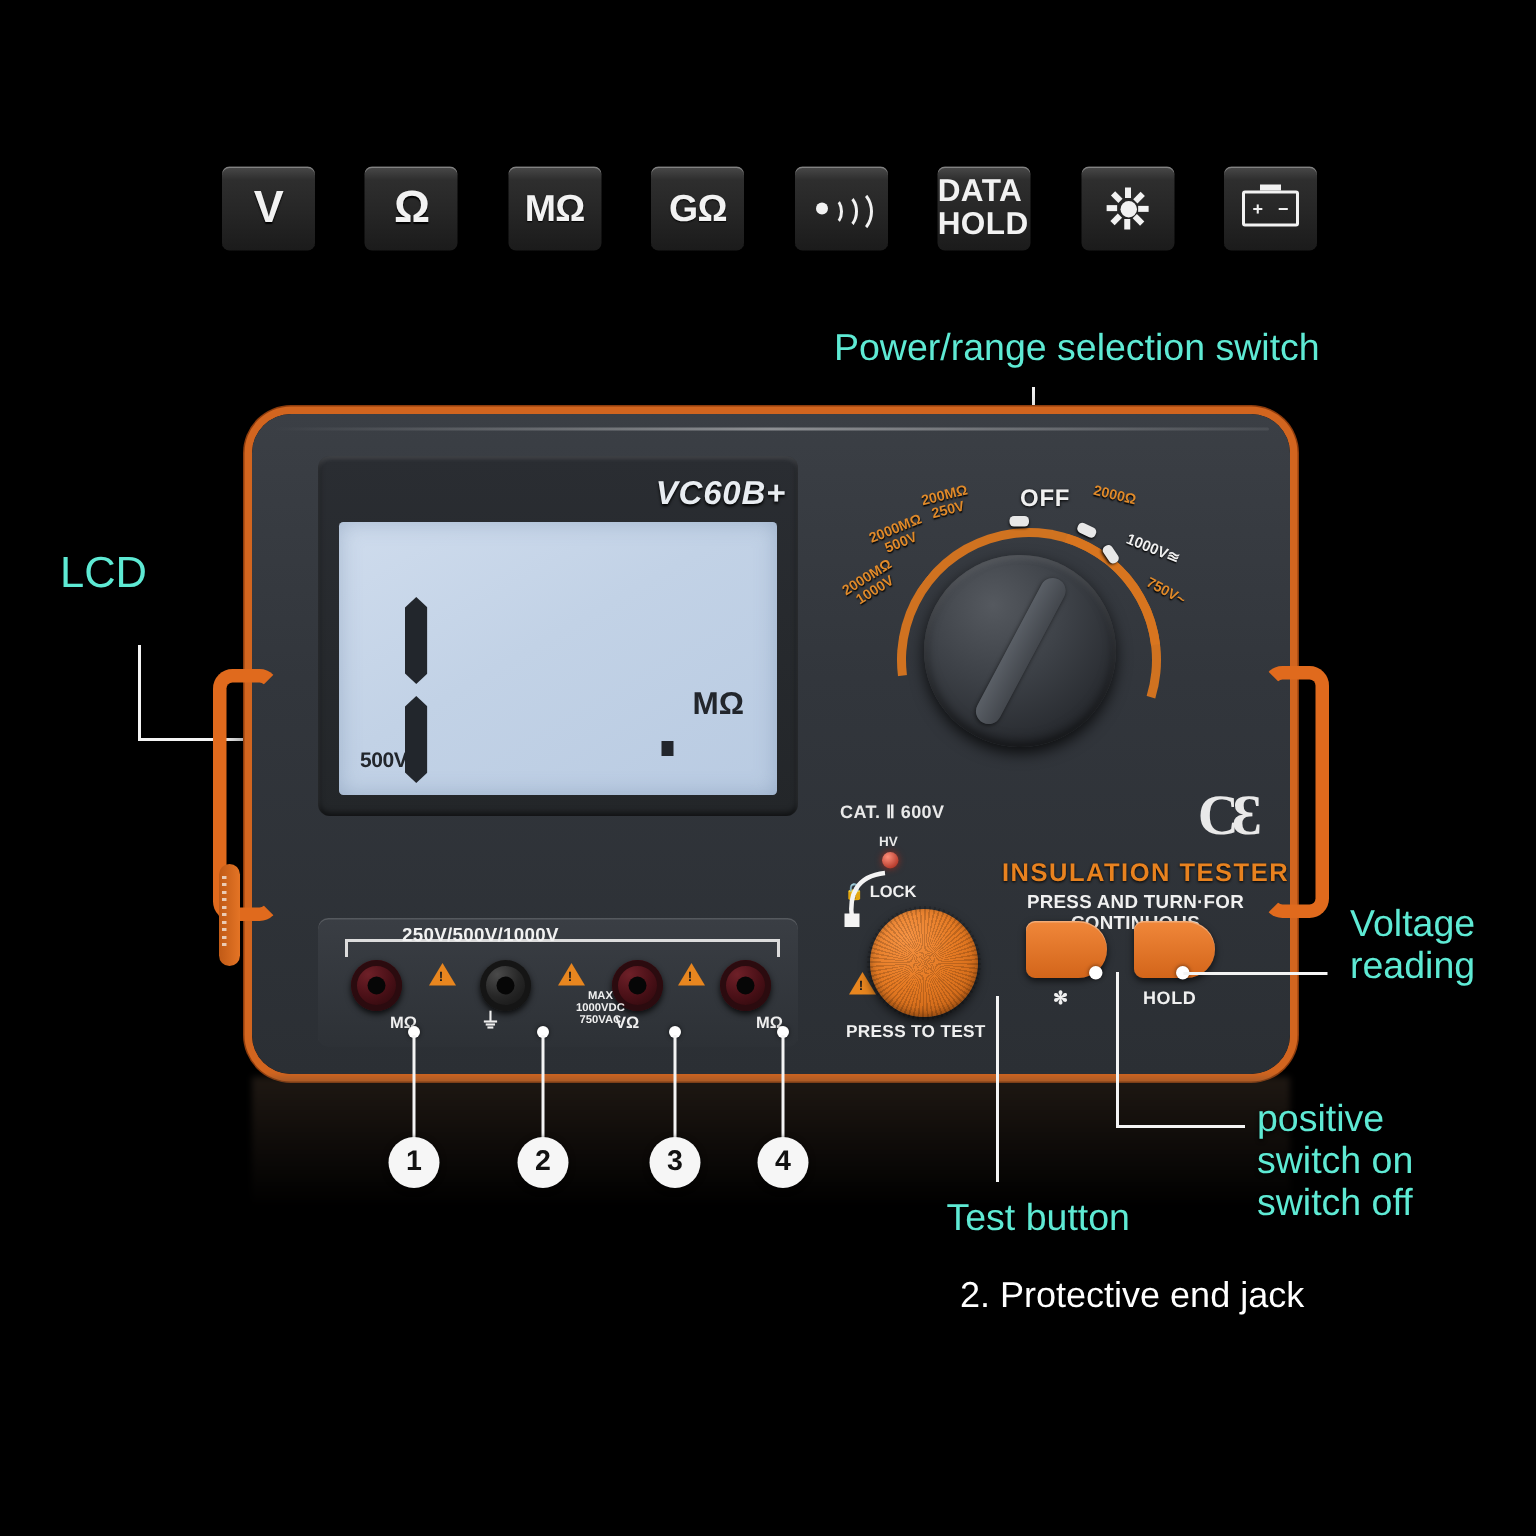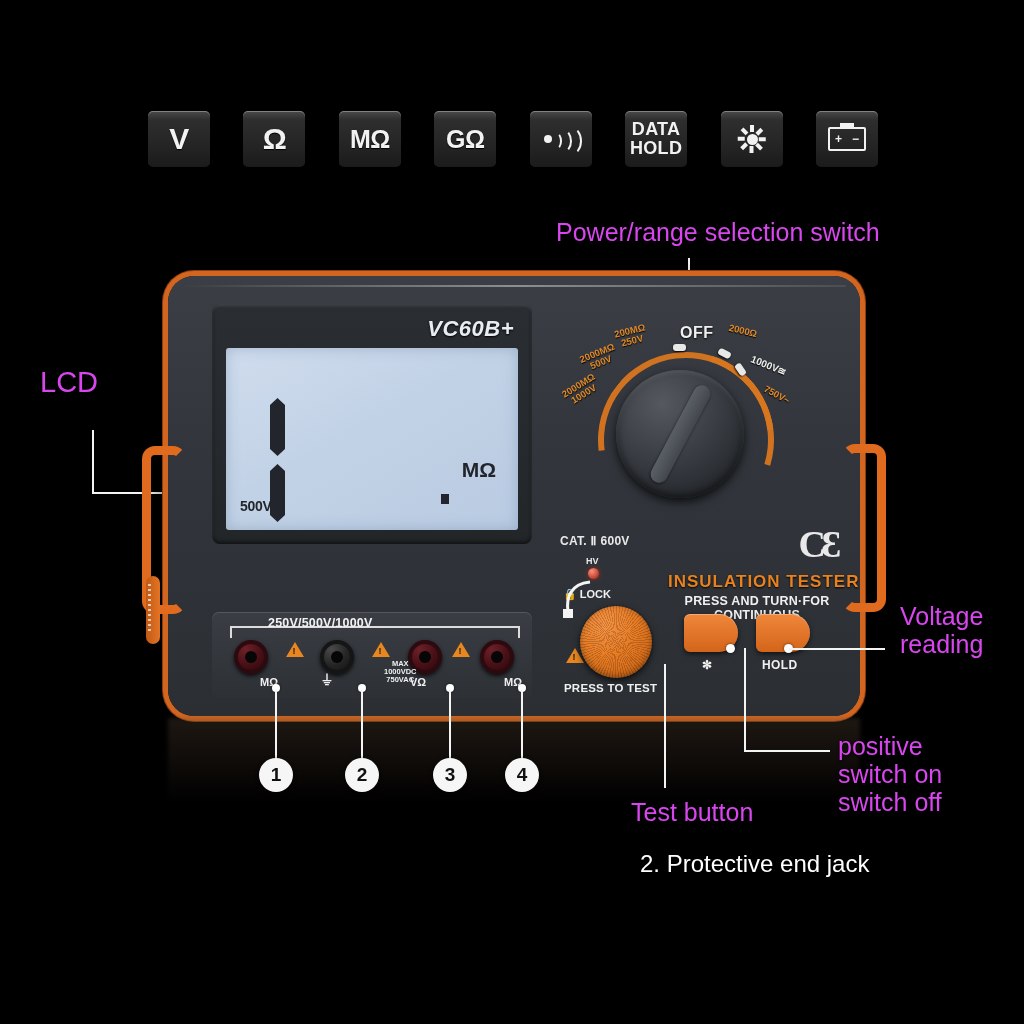--- a/index.html
+++ b/index.html
@@ -8,21 +8,21 @@
 
   
   .icon-strip{position:absolute;left:148px;top:108px;width:730px;height:62px;display:flex;justify-content:space-between;align-items:center;}
   .icon-key{width:62px;height:56px;border-radius:5px;
     background:linear-gradient(180deg,#4a4a4a 0%,#2e2e2e 16%,#262626 55%,#1b1b1b 100%);
     box-shadow:inset 0 1px 0 rgba(255,255,255,.32), 0 1px 3px rgba(0,0,0,.8);
     display:flex;align-items:center;justify-content:center;color:#f2f2f2;
     font-weight:bold;position:relative;}
   .icon-key .glyph{font-size:30px;line-height:1;letter-spacing:-.5px;text-shadow:0 1px 1px #000;}
   .icon-key .glyph.small{font-size:25px;}
-  .icon-key .twoline{font-size:18px;line-height:1.05;text-align:center;font-weight:bold;letter-spacing:.3px;}
+  .icon-key .twoline{font-size:21px;line-height:1.05;font-weight:bold;letter-spacing:.3px;}
   .sun{width:26px;height:26px;position:relative;}
   .sun .core{position:absolute;left:8px;top:8px;width:11px;height:11px;border-radius:50%;background:#f2f2f2;}
   .sun i{position:absolute;left:11.5px;top:-1px;width:3.5px;height:7px;background:#f2f2f2;transform-origin:1.75px 14px;}
   .batt{width:34px;height:20px;border:2.5px solid #f2f2f2;border-radius:2px;position:relative;display:flex;align-items:center;justify-content:space-around;}
   .batt:before{content:"";position:absolute;left:10px;top:-6px;width:14px;height:4px;background:#f2f2f2;}
   .batt span{font-size:12px;font-weight:bold;line-height:1;}
   .wave{width:34px;height:24px;position:relative;}
   .wave .dot{position:absolute;left:0;top:8px;width:8px;height:8px;border-radius:50%;background:#f2f2f2;}
   .wave b{position:absolute;border:2.2px solid #f2f2f2;border-left-color:transparent;border-top-color:transparent;border-bottom-color:transparent;border-radius:50%;}
   .wave b.w1{left:6px;  top:5px; width:8px;  height:14px;}
@@ -44,21 +44,21 @@
   .strap:after{content:"";position:absolute;left:2px;top:8px;width:3px;height:50px;
     background:repeating-linear-gradient(180deg,#f6eee6 0 2px,transparent 2px 5px);opacity:.75;}
 
   
   .lcd-bezel{position:absolute;left:44px;top:28px;width:320px;height:240px;border-radius:8px;
     background:linear-gradient(180deg,#2a2d32,#232629);
     box-shadow:inset 0 2px 3px rgba(255,255,255,.12), inset 0 -2px 4px rgba(0,0,0,.6);}
   .lcd{position:absolute;left:14px;top:44px;right:14px;bottom:14px;border-radius:3px;
     background:linear-gradient(150deg,#cfdced 0%,#c2d2e6 45%,#b9cbe2 100%);
     box-shadow:inset 0 0 14px rgba(90,115,150,.35);overflow:hidden;}
-  .model{position:absolute;right:18px;top:12px;color:#e9edf2;font-size:22px;font-style:italic;font-weight:bold;
+  .model{position:absolute;right:8px;top:12px;color:#e9edf2;font-size:22px;font-style:italic;font-weight:bold;
     letter-spacing:.5px;text-shadow:0 1px 2px #000;}
   .digit-one{position:absolute;left:44px;top:50px;width:16px;height:128px;}
   .digit-one s{position:absolute;left:0;width:15px;height:58px;background:#22262c;
     clip-path:polygon(50% 0,100% 12%,100% 88%,50% 100%,0 88%,0 12%);text-decoration:none;}
   .digit-one s.t{top:0;} .digit-one s.b{top:66px;}
   .lcd-unit{position:absolute;right:22px;bottom:48px;color:#22262c;font-size:21px;font-weight:600;}
   .lcd-volt{position:absolute;left:14px;bottom:16px;color:#22262c;font-size:14px;font-weight:bold;letter-spacing:-.3px;}
   .lcd-dp{position:absolute;left:215px;bottom:26px;width:8px;height:10px;background:#22262c;}
 
   
@@ -123,21 +123,21 @@
   .jack:after{content:"";position:absolute;left:11px;top:11px;width:12px;height:12px;border-radius:50%;background:#060606;}
   .jlbl{position:absolute;top:64px;color:#efefef;font-size:11px;font-weight:bold;}
   .jmax{position:absolute;left:172px;top:48px;color:#efefef;font-size:7.5px;font-weight:bold;line-height:1.05;text-align:center;white-space:pre-line;}
 
   
   .reflection{position:absolute;left:168px;top:718px;width:692px;height:120px;border-radius:0 0 22px 22px;
     background:linear-gradient(180deg,rgba(90,70,55,.34),rgba(0,0,0,0) 72%);
     filter:blur(2px);pointer-events:none;}
 
   
-  .callout{position:absolute;color:#d946ef;line-height:1.12;white-space:pre-line;
+  .callout{position:absolute;color:#5eead4;line-height:1.12;white-space:pre-line;
     text-shadow:0 1px 3px rgba(0,0,0,.9);}
   .ln{position:absolute;background:#f4f4f4;}
   .ln.h{height:2px;} .ln.v{width:2px;}
   .nub{position:absolute;width:10px;height:10px;border-radius:50%;background:#fff;box-shadow:0 0 3px rgba(0,0,0,.6);}
   .numcircle{position:absolute;width:34px;height:34px;border-radius:50%;background:#f6f6f6;color:#111;
     display:flex;align-items:center;justify-content:center;font-size:19px;font-weight:bold;
     box-shadow:0 1px 4px rgba(0,0,0,.7);}
   .caption{position:absolute;color:#fff;font-size:24px;line-height:1.18;white-space:pre-line;
     text-shadow:0 1px 3px rgba(0,0,0,.9);}
 </style>

